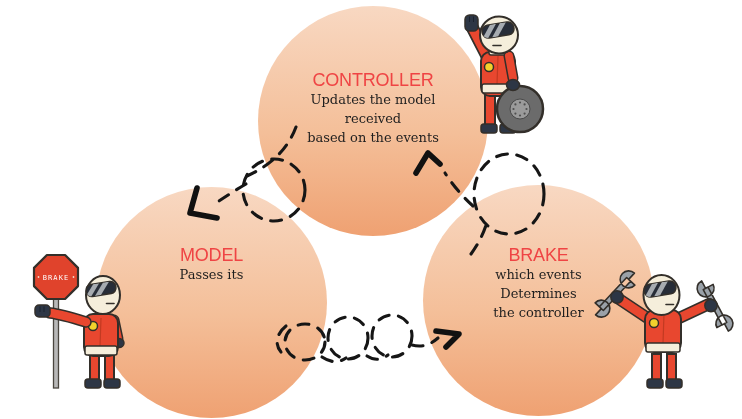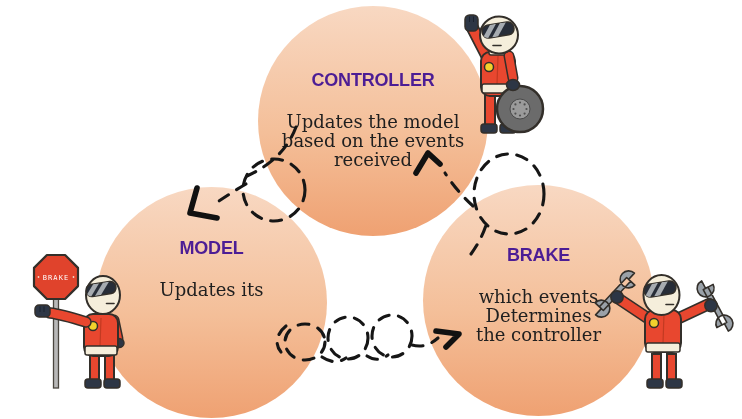--- a/index.html
+++ b/index.html
@@ -5,52 +5,52 @@
   html,body{margin:0;padding:0;background:#fff;}
   .stage{position:relative;width:742px;height:419px;background:#ffffff;overflow:hidden;
          font-family:"Liberation Sans",sans-serif;}
   .circle{position:absolute;border-radius:50%;
           background:linear-gradient(180deg,#f8d8c2 0%,#f4bf99 55%,#efa172 100%);}
   #c-controller{left:258px;top:6px;width:230px;height:230px;z-index:1;}
   #c-model{left:96px;top:187px;width:231px;height:231px;z-index:2;}
   #c-view{left:423px;top:185px;width:231px;height:231px;z-index:2;}
   .node-text{position:absolute;text-align:center;z-index:5;}
   #t-controller{left:258px;top:70px;width:230px;}
-  #t-model{left:96px;top:238px;width:231px;}
+  #t-model{left:96px;top:245px;width:231px;}
   #t-view{left:423px;top:245px;width:231px;}
-  .node-title{font-weight:700;font-size:18px;line-height:20px;letter-spacing:-0.2px;color:#4c1d95;}
-  .node-desc{margin-top:22px;font-family:"DejaVu Serif",serif;font-size:18px;line-height:19px;color:#1f1f1f;}
+  .node-title{font-weight:400;font-size:18px;line-height:20px;letter-spacing:-0.2px;color:#ef4444;}
+  .node-desc{margin-top:0;font-family:"DejaVu Serif",serif;font-size:13px;line-height:19px;color:#1f1f1f;}
   .arrows{position:absolute;left:0;top:0;z-index:8;pointer-events:none;}
   .dashed{stroke:#161616;stroke-width:3.1;fill:none;stroke-dasharray:11 9.5;stroke-linecap:round;}
   .bold-head{stroke:#111;stroke-width:5.6;fill:none;stroke-linecap:round;stroke-linejoin:round;}
   .character{position:absolute;z-index:10;}
   .outline{stroke:#332f2a;}
 </style>
 </head>
 <body>
 
 <div class="stage">
 
   <div class="circle" id="c-controller"></div>
   <div class="circle" id="c-model"></div>
   <div class="circle" id="c-view"></div>
 
   <div class="node-text" id="t-controller">
     <div class="node-title">CONTROLLER</div>
     <div class="node-desc">
       <div>Updates the model</div>
+      <div>received</div>
       <div>based on the events</div>
-      <div>received</div>
     </div>
   </div>
 
   <div class="node-text" id="t-model">
     <div class="node-title">MODEL</div>
     <div class="node-desc">
-      <div>Updates its</div>
+      <div>Passes its</div>
     </div>
   </div>
 
   <div class="node-text" id="t-view">
     <div class="node-title">BRAKE</div>
     <div class="node-desc">
       <div>which events</div>
       <div>Determines</div>
       <div>the controller</div>
     </div>

